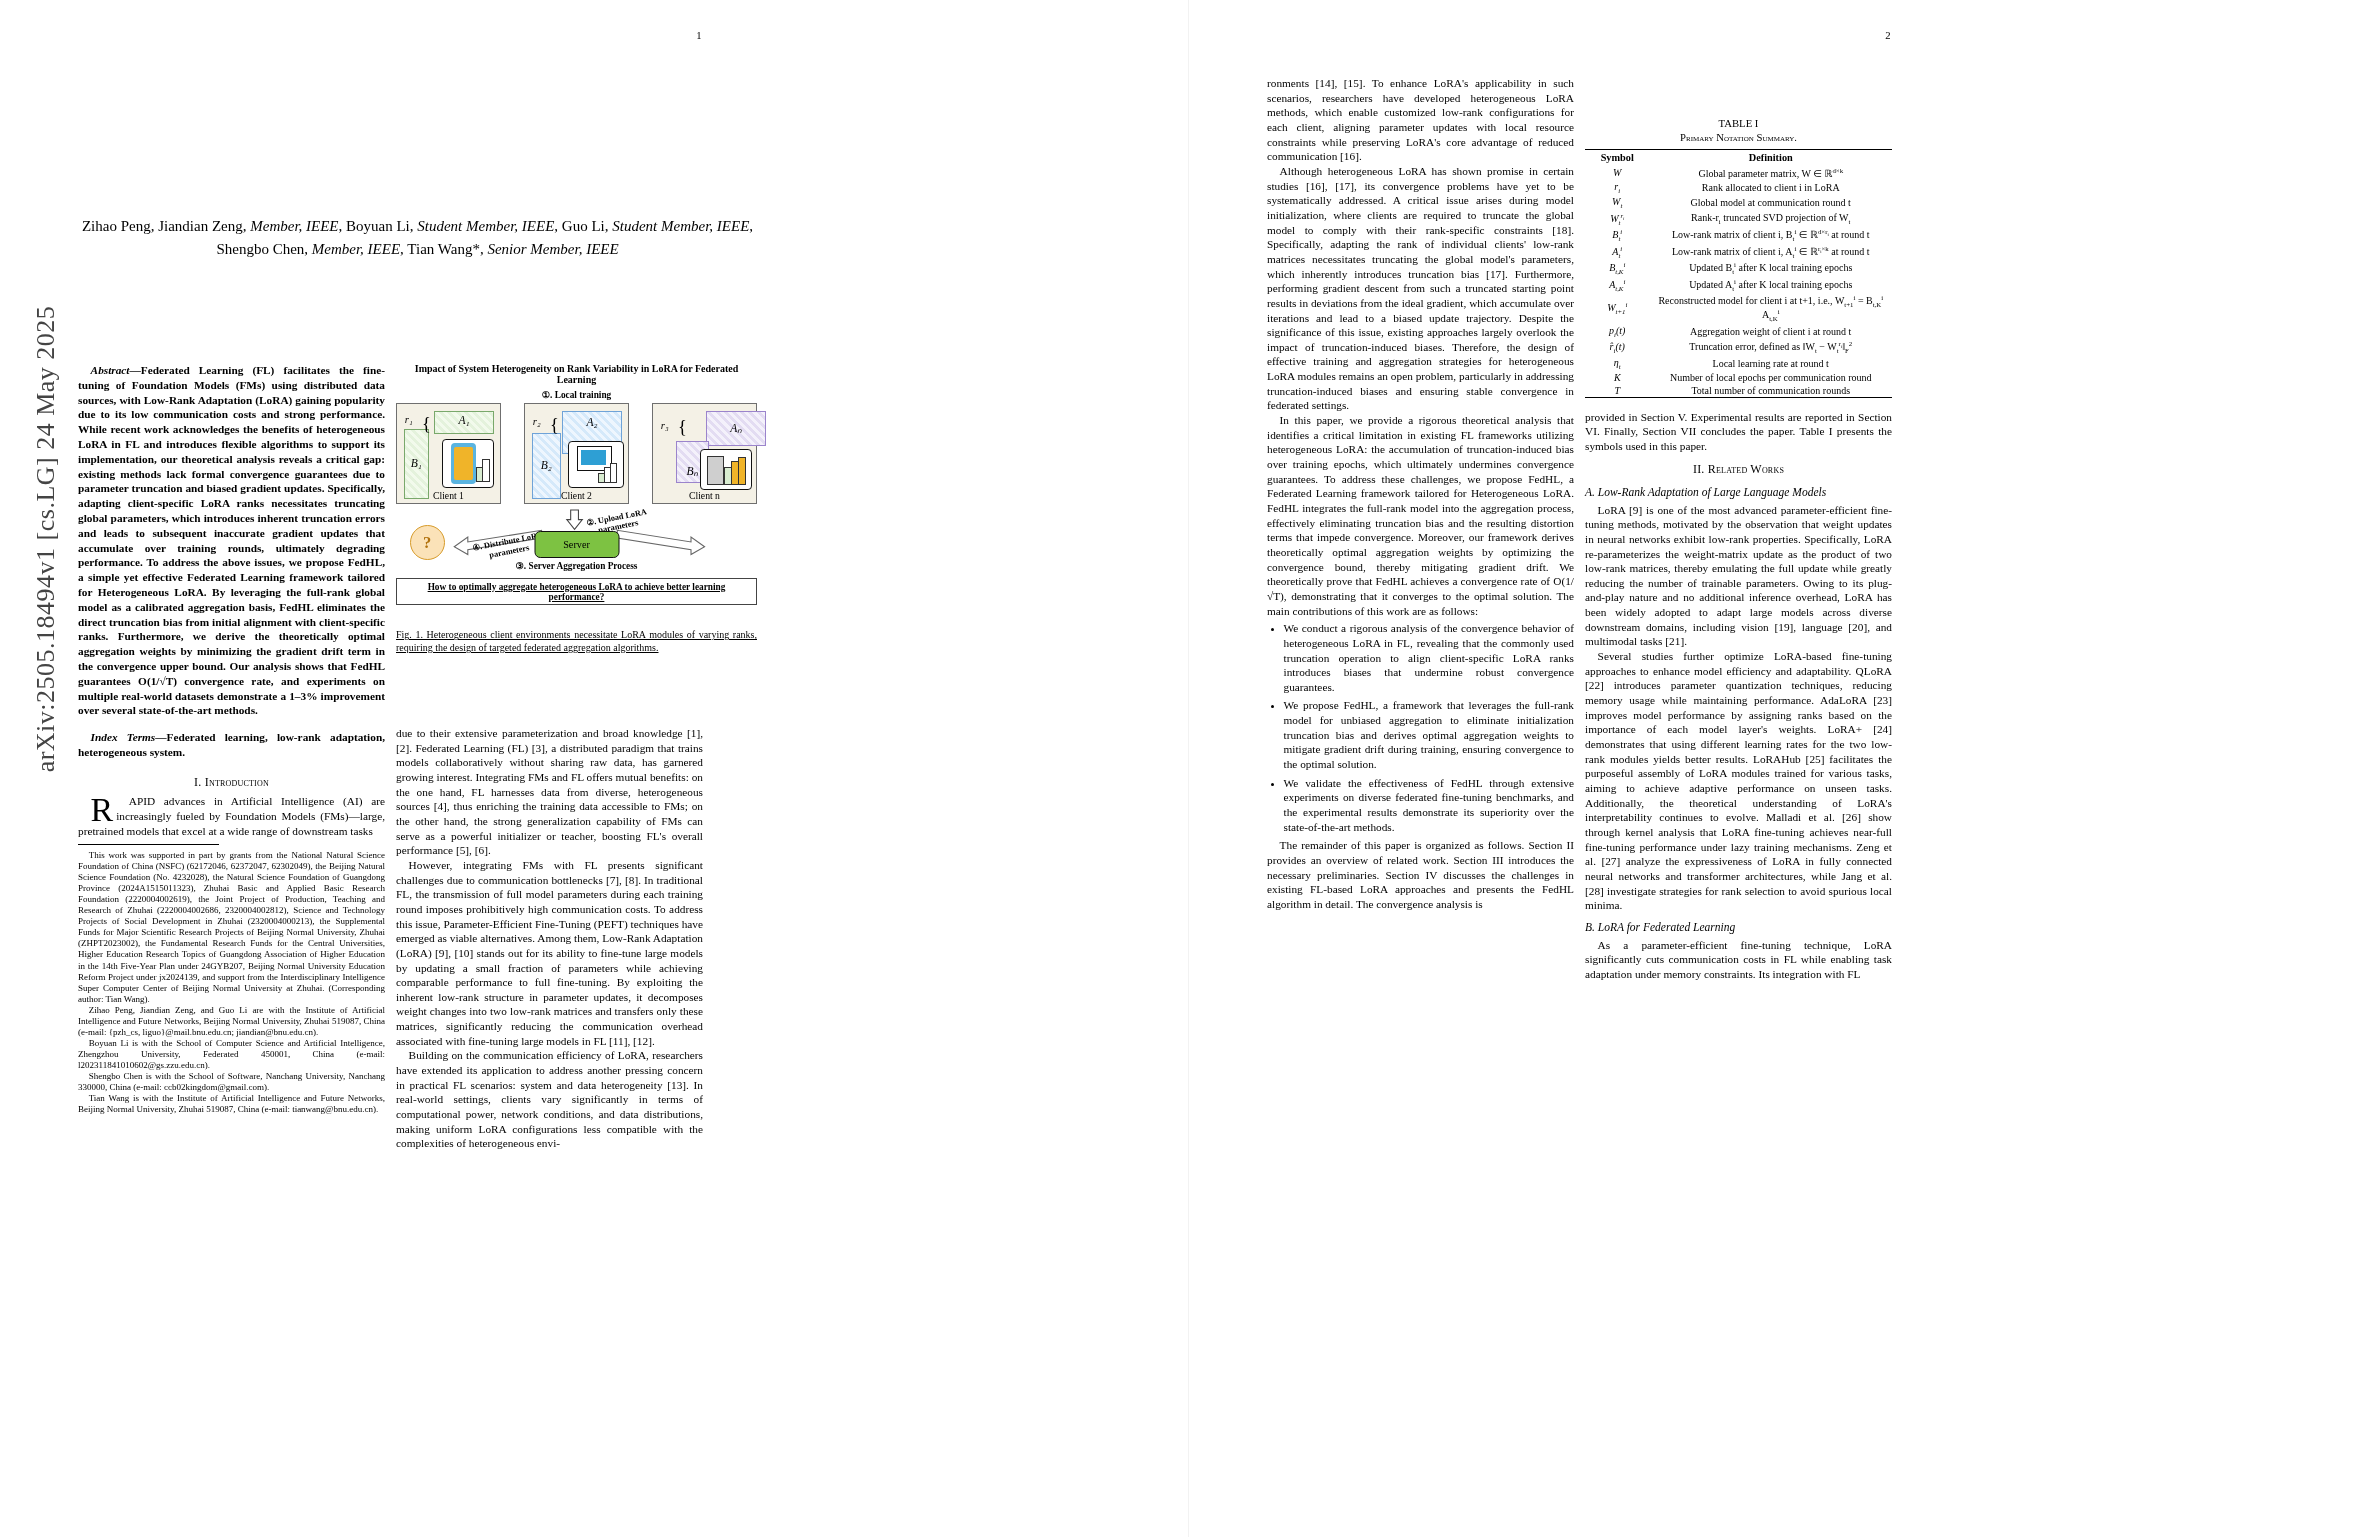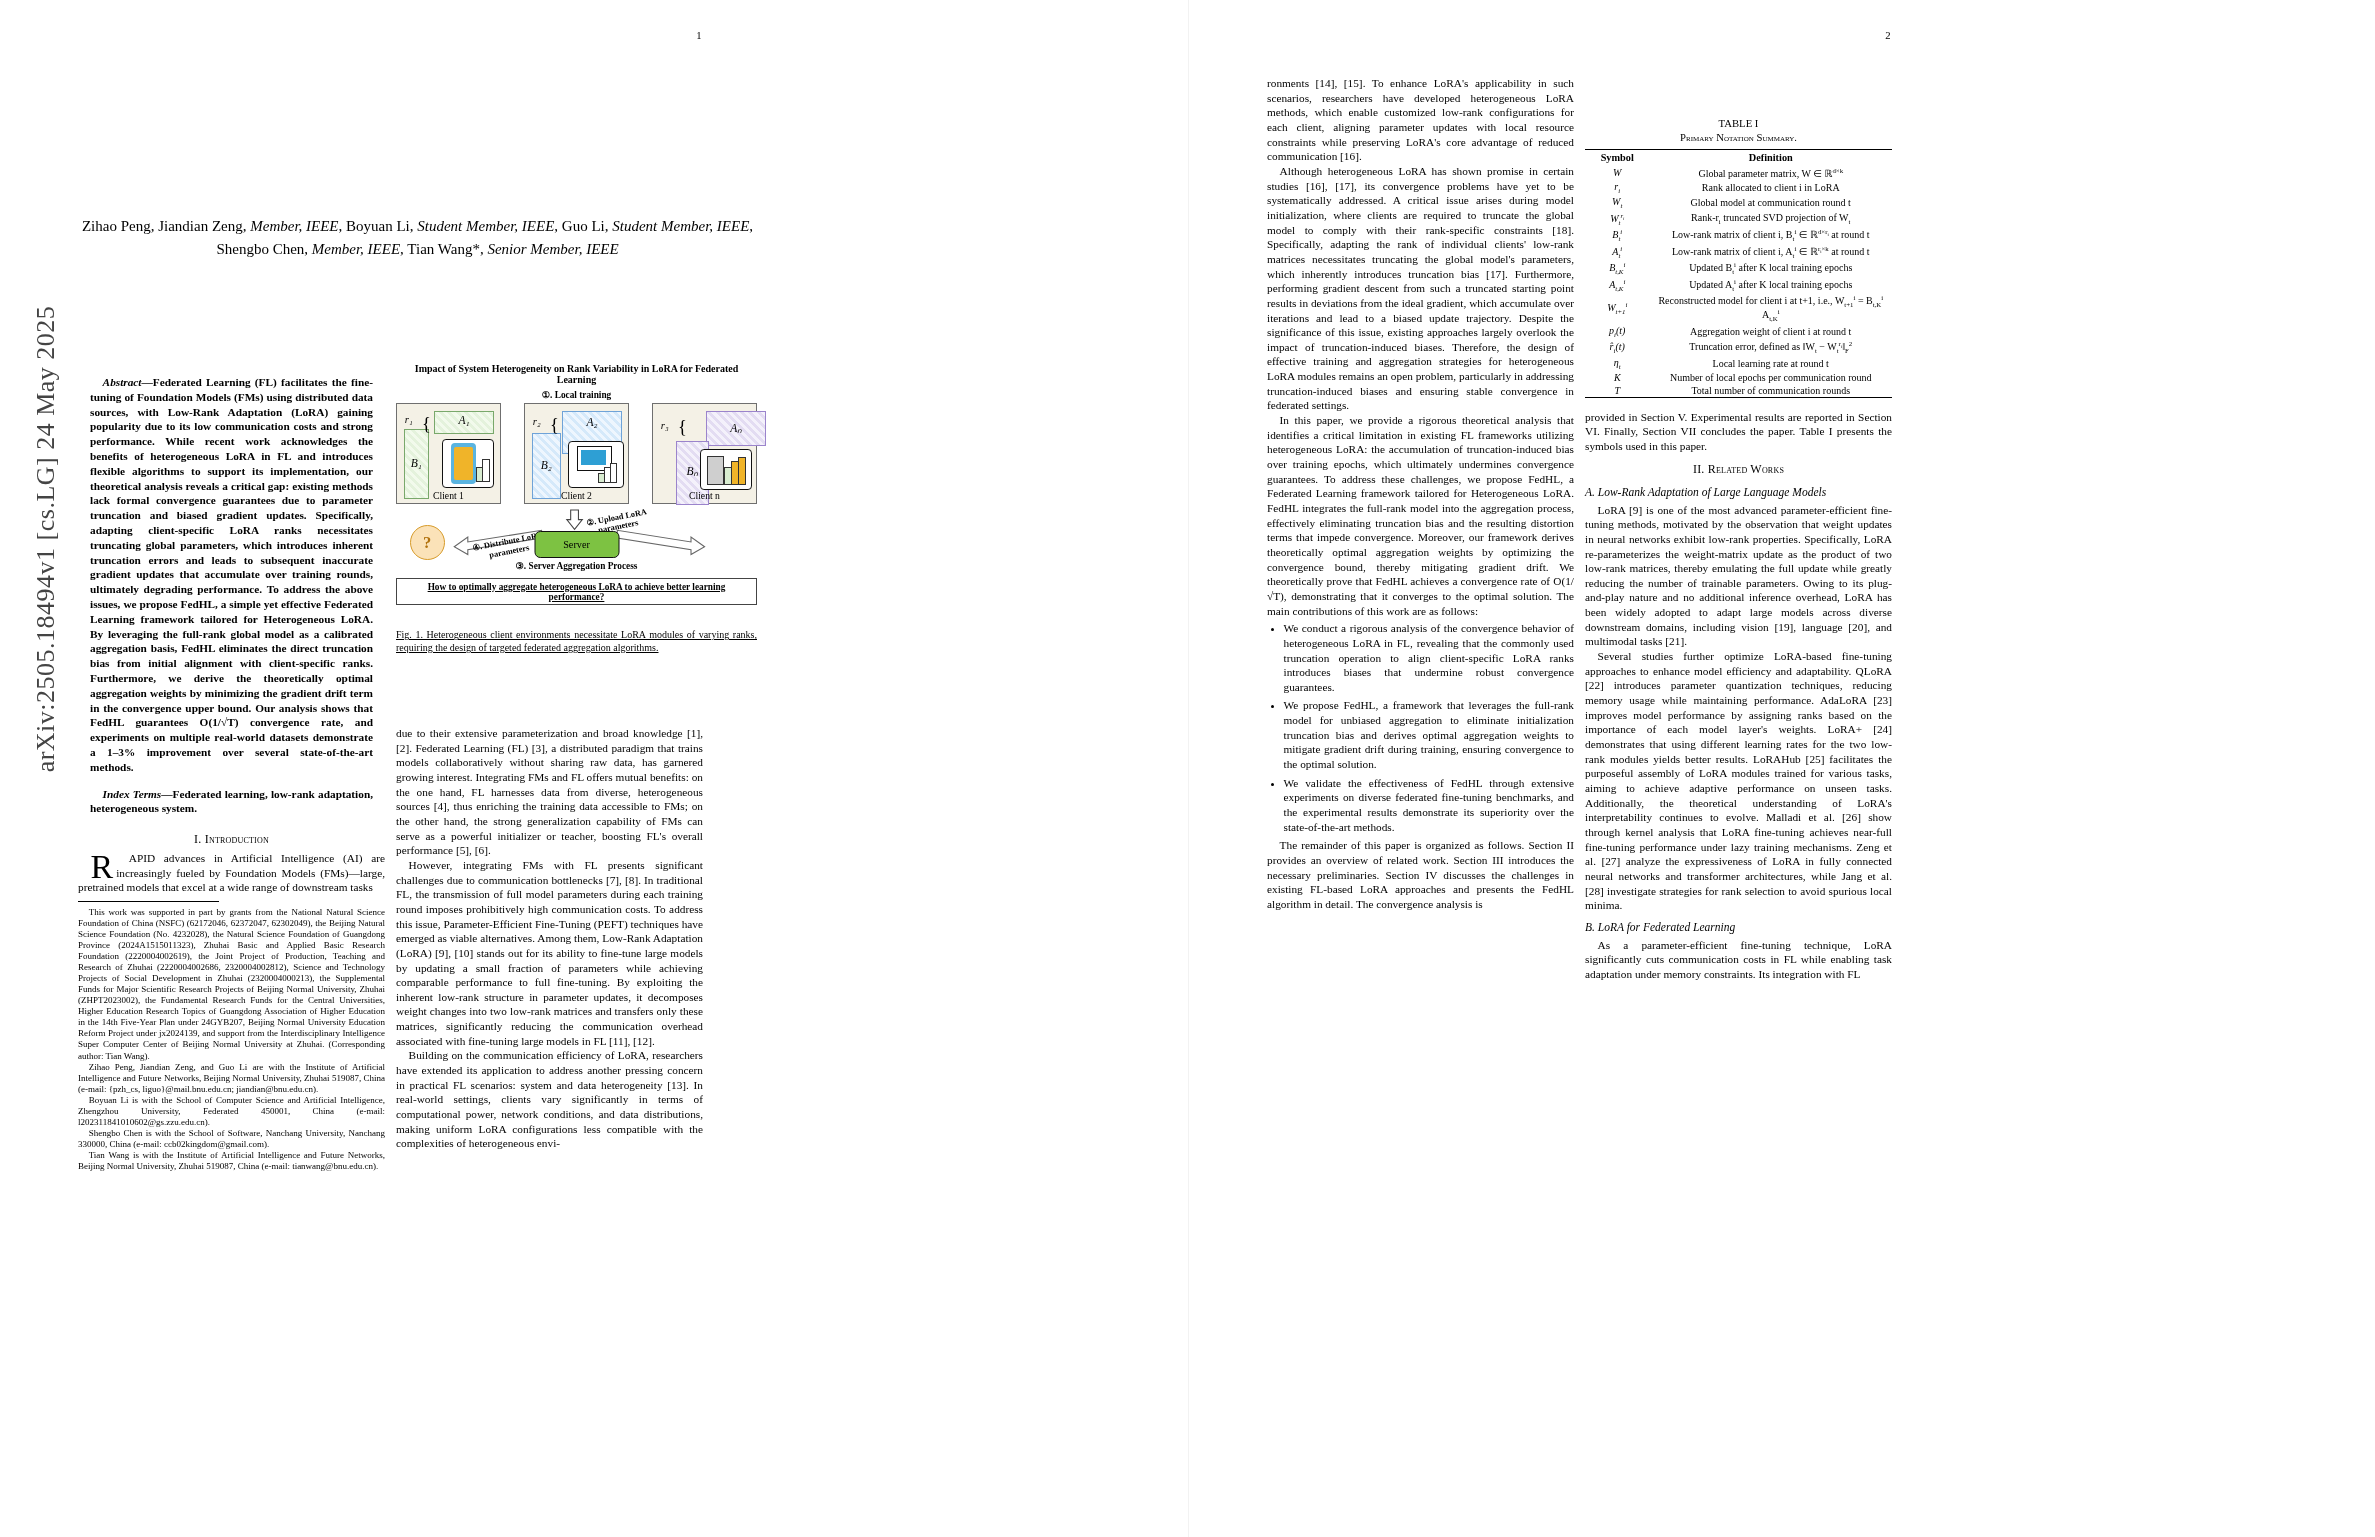--- a/index.html
+++ b/index.html
@@ -26,21 +26,21 @@
   .authors{position:absolute;left:78px;top:215px;width:679px;text-align:center;
     font-size:15px;line-height:1.5;}
   .authors i{font-style:italic;}
 
   
   .col{position:absolute;font-size:11.3px;line-height:1.298;text-align:justify;
     text-justify:inter-word;hyphens:auto;}
   .col p{margin:0 0 0 0;text-indent:12.6px;}
   .col p.noind{text-indent:0;}
   .abstract{font-weight:bold;font-size:11.3px;line-height:1.31;text-align:justify;}
-  .abstract p{margin:12px;text-indent:12.6px;}
+  .abstract p{margin:0;text-indent:12.6px;}
   .abstract .lead{font-style:italic;font-weight:bold;}
 
   .secthead{text-align:center;font-variant:small-caps;font-size:12px;
     margin:8.7px 0 3.9px 0;text-indent:0;letter-spacing:0.2px;}
   .subhead{font-style:italic;font-size:11.5px;margin:6.8px 0 2.9px 0;text-indent:0;}
 
   .dropcap-par{text-indent:0;}
   .dropcap{float:left;font-size:34px;line-height:27px;padding:1.9px 2.9px 0 0;
     font-family:"Liberation Serif",serif;}
 
@@ -191,21 +191,21 @@
             <div class="bar" style="left:35px;top:25px;width:4.9px;height:14.6px;"></div>
             <div class="bar" style="left:41px;top:21.3px;width:4.9px;height:18.4px;"></div>
           </div>
           <span class="cname">Client 2</span>
         </div>
 
         <div class="client">
           <div class="cl-a hatchp bord-p" style="left:37px;top:6.8px;width:60px;height:35px;">
             <span class="mlabel" style="left:50%;top:8.7px;transform:translateX(-50%);">Aₙ</span>
           </div>
-          <div class="cl-b hatchp bord-p" style="left:6.8px;top:37px;width:33px;height:64px;">
+          <div class="cl-b hatchp bord-p" style="left:6.8px;top:37px;width:33px;height:42px;">
             <span class="mlabel" style="left:50%;top:21.3px;transform:translateX(-50%);">Bₙ</span>
           </div>
           <span class="rlab" style="left:7.8px;top:15.5px;">r₃</span>
           <span class="brace" style="left:25px;top:19.4px;">{</span>
           <div class="device" style="left:47px;top:45px;width:50px;height:39px;">
             <div class="bar" style="left:5.8px;top:5.8px;width:15.5px;height:27px;background:#cfcfcf;"></div>
             <div class="bar bar-g" style="left:23px;top:17.5px;width:5.8px;height:15.5px;"></div>
             <div class="bar" style="left:30px;top:11.6px;width:5.8px;height:21.3px;background:#f0b429;"></div>
             <div class="bar" style="left:37px;top:6.8px;width:5.8px;height:26px;background:#f0b429;"></div>
           </div>

